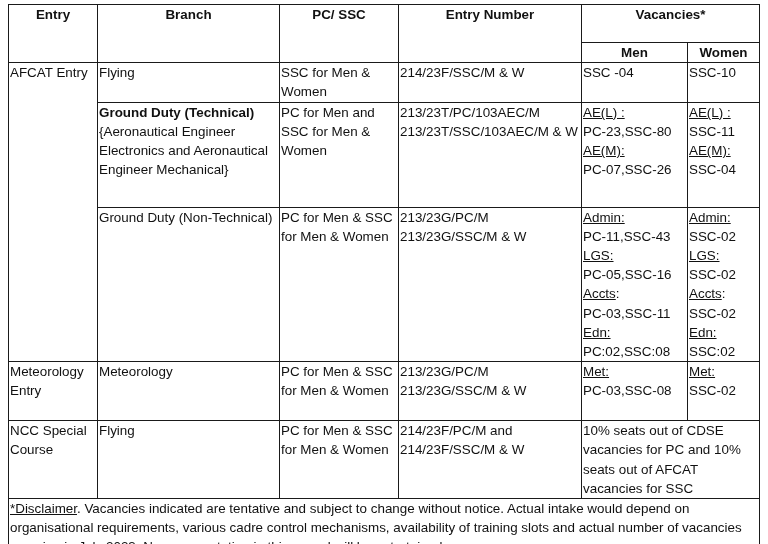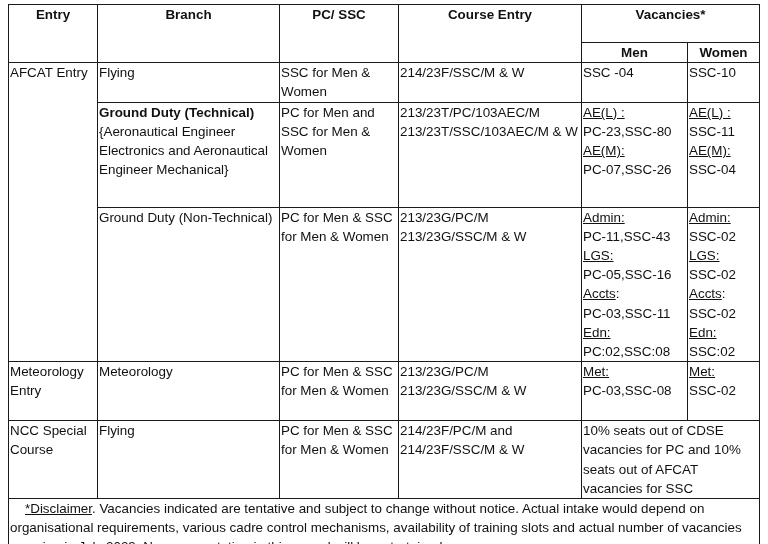--- a/index.html
+++ b/index.html
@@ -19,41 +19,41 @@
     padding: 0 1px 0 1px;
     text-align: left;
     font-weight: normal;
     overflow: hidden;
   }
   table.vac th { font-weight: bold; text-align: center; padding-top: 0; }
   .b { font-weight: bold; }
   .u { font-weight: normal; text-decoration: underline; }
   .just { text-align: justify; text-align-last: left; }
   .disc { text-align: justify; padding: 0 2px; }
-  .disc .u { text-decoration: underline; margin-left: 15px; }
+  .disc .u { text-decoration: underline; }
   .line { display: block; }
 </style>
 </head>
 <body>
 
 <table class="vac">
   <colgroup>
     <col style="width:89px">
     <col style="width:182px">
     <col style="width:119px">
     <col style="width:183px">
     <col style="width:106px">
     <col style="width:72px">
   </colgroup>
   <tbody>
       <tr style="height:38px">
     <th rowspan="2">Entry</th>
     <th rowspan="2">Branch</th>
     <th rowspan="2">PC/ SSC</th>
-    <th rowspan="2">Course Entry</th>
+    <th rowspan="2">Entry Number</th>
     <th colspan="2">Vacancies*</th>
   </tr>
   <tr style="height:18px">
     <th>Men</th>
     <th>Women</th>
   </tr>
 
   <tr style="height:38px">
     <td rowspan="3">AFCAT Entry</td>
     <td class="b">Flying</td>

